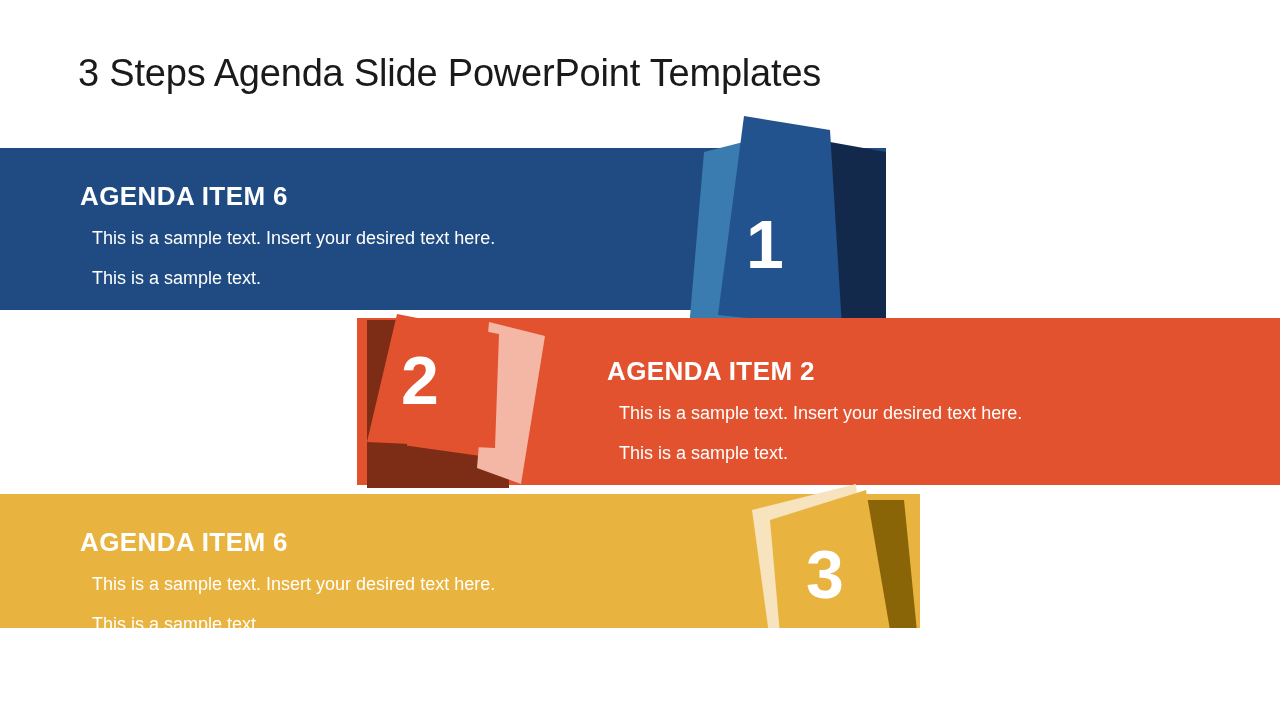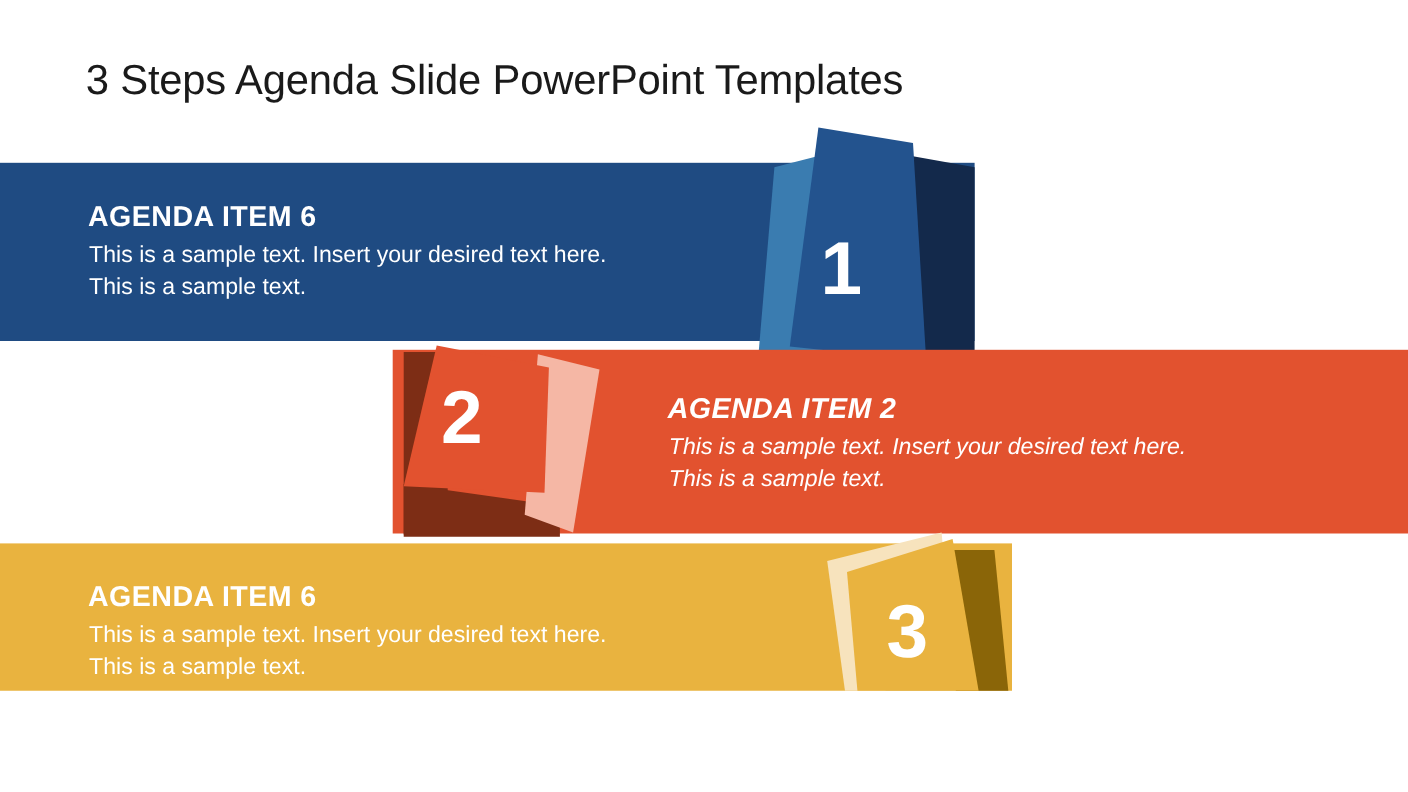--- a/index.html
+++ b/index.html
@@ -56,35 +56,35 @@
   
   #row3 { left: 0; top: 494px; width: 920px; height: 161px; }
   #row3 .bar { left: 0; width: 920px; background: #e9b33f; }
 
   
   .text-block {
     position: absolute;
     color: #ffffff;
   }
   #row1 .text-block { left: 80px; top: 33px; }
-  #row2 .text-block { left: 250px; top: 38px; font-style: italic; }
+  #row2 .text-block { left: 250px; top: 38px; }
   #row3 .text-block { left: 80px; top: 33px; }
 
   .item-heading {
     font-size: 26px;
     font-weight: bold;
     letter-spacing: 0.4px;
     margin: 0 0 6px 0;
     white-space: nowrap;
   }
   .item-desc {
-    font-size: 21px;
+    font-size: 18px;
     font-weight: 400;
     line-height: 28px;
-    margin: 1px;
+    margin: 12px;
     white-space: nowrap;
   }
 
   
   .num-group {
     position: absolute;
     top: 0;
   }
   .shape {
     position: absolute;

